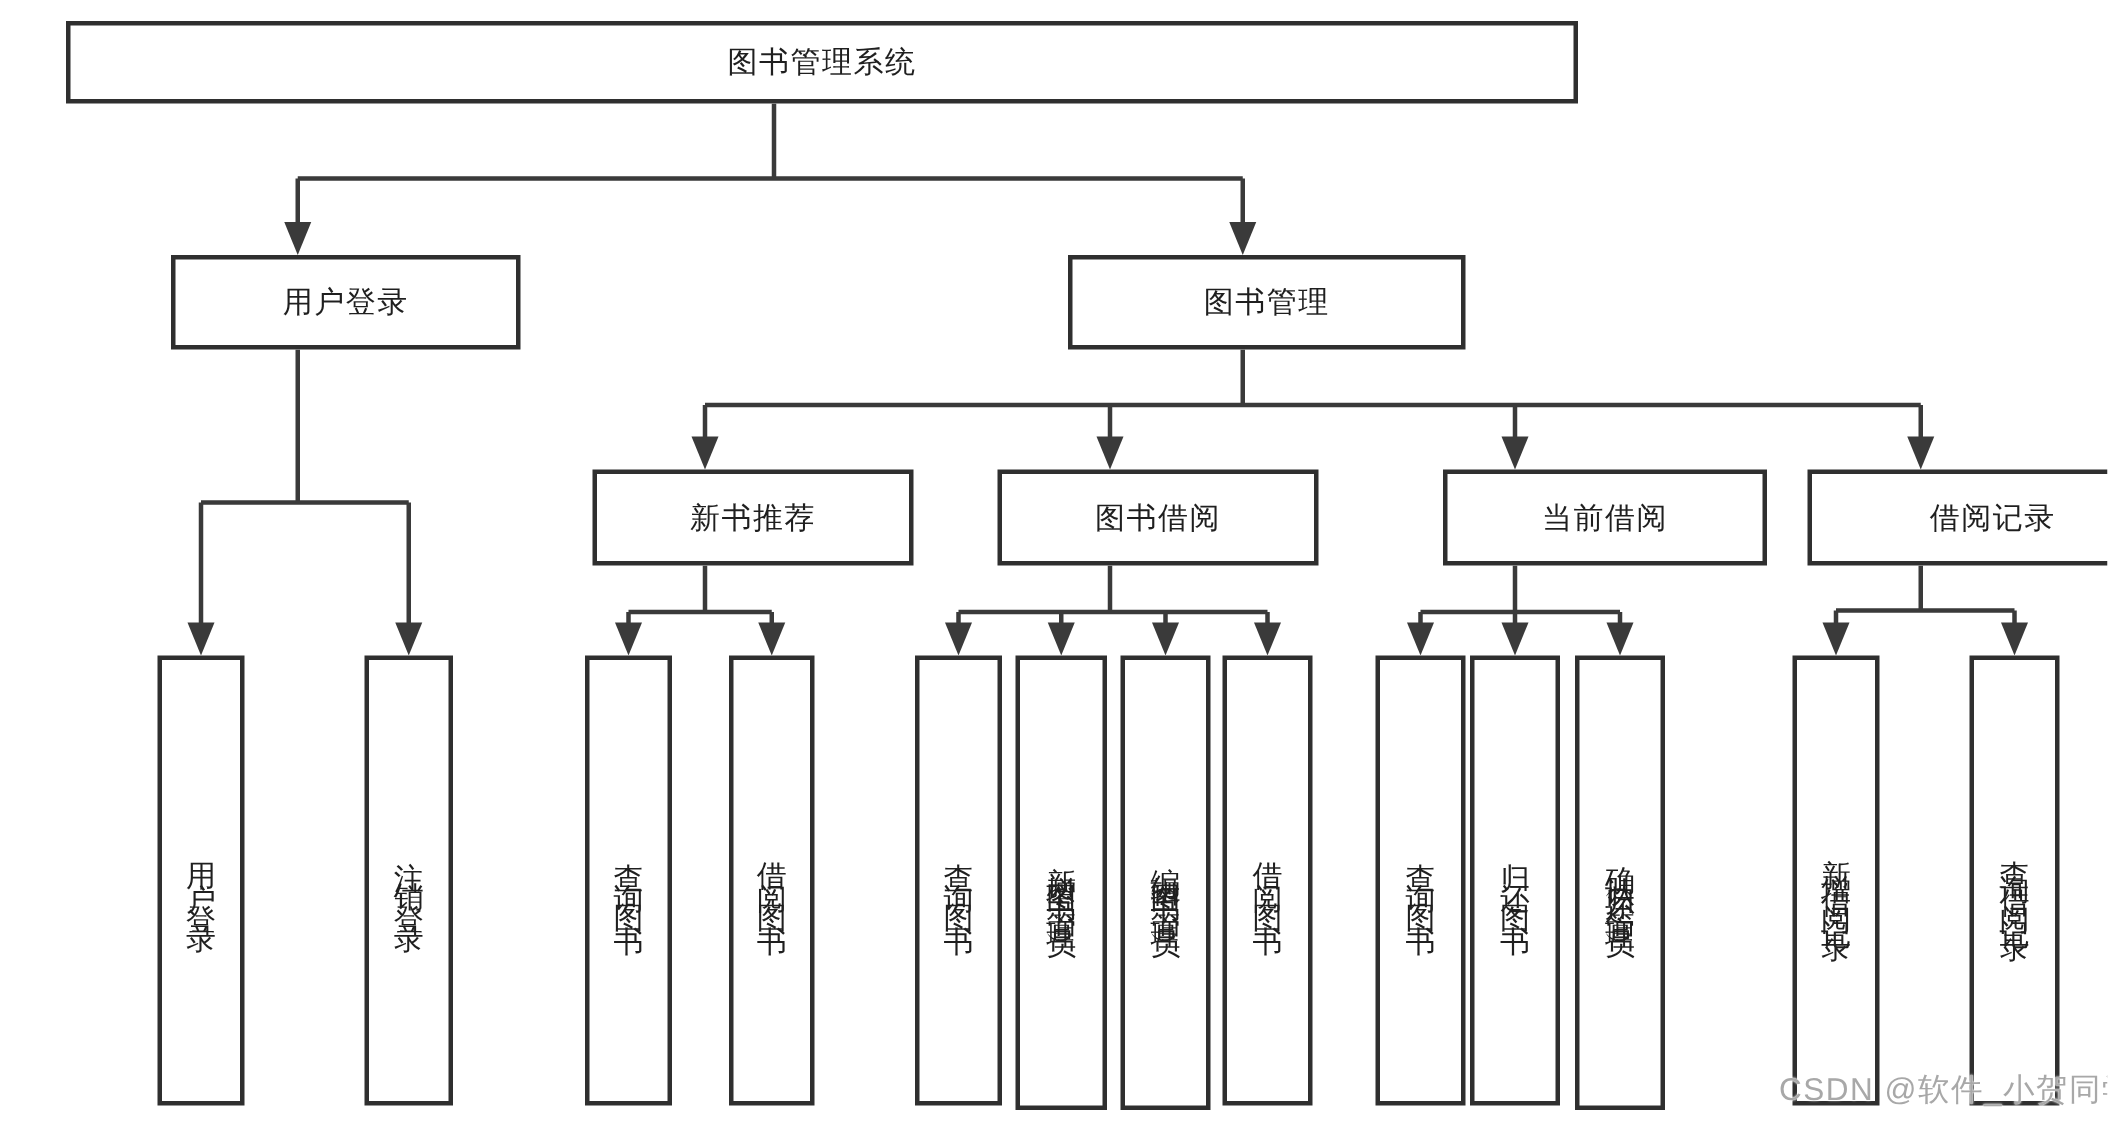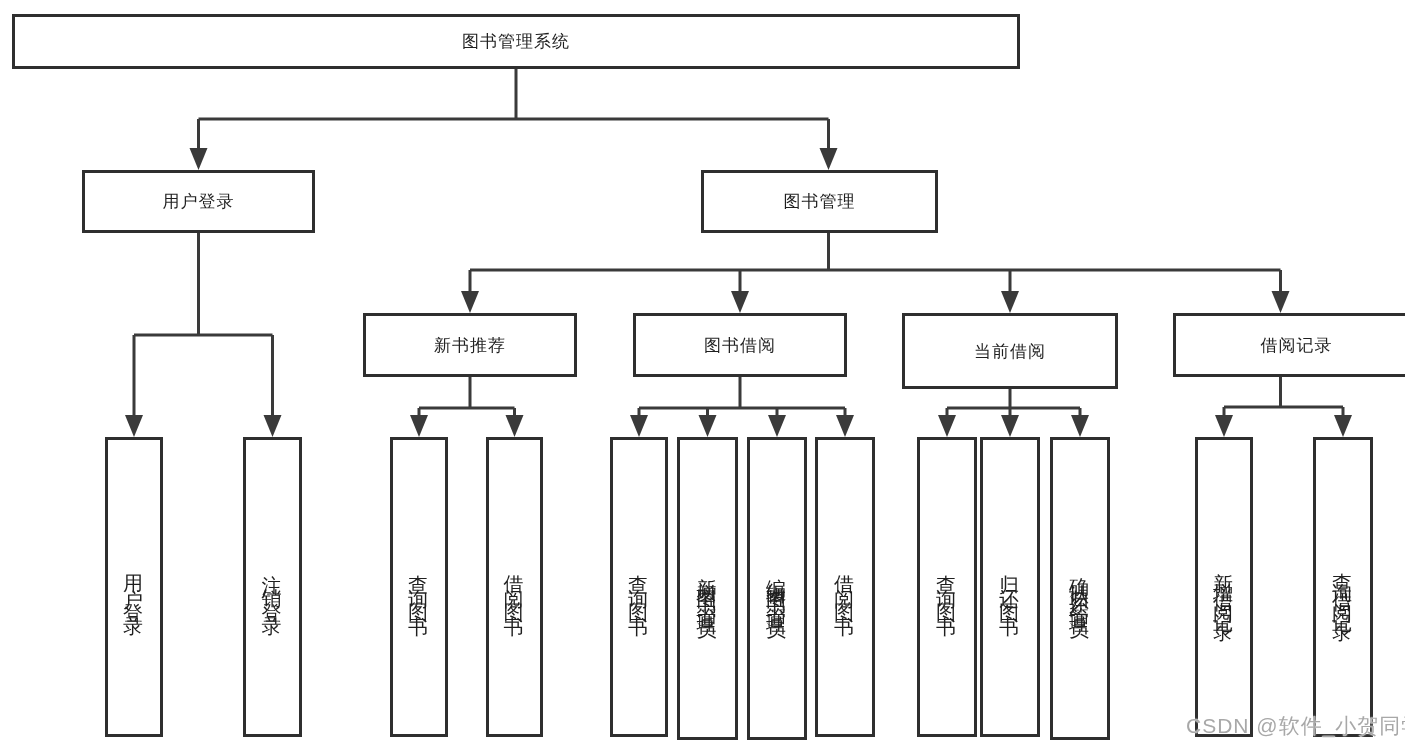--- a/index.html
+++ b/index.html
@@ -26,22 +26,23 @@
     box-sizing: border-box;
     background: #ffffff;
     border: 3px solid #2f2f2f;
     display: flex;
     align-items: center;
     justify-content: center;
     color: #1f1f1f;
     z-index: 2;
   }
   .hbox {
-    font-size: 17px;
+    font-size: 20px;
     letter-spacing: 1px;
+    margin-left: 32px;
   }
   .vbox {
     font-size: 20px;
     writing-mode: vertical-rl; 
     text-align: center;
   }
   .ls4 { letter-spacing: 14px; }
   .ls6 { letter-spacing: 10px; }
   .ls9 { letter-spacing: 6px; }
   .watermark {
@@ -101,31 +102,31 @@
     </g>
   </svg>
 
   <div class="box hbox" style="left:12px;top:14px;width:1008px;height:55px">
     <span>图书管理系统</span>
   </div>
 
   <div class="box hbox" style="left:82px;top:170px;width:233px;height:63px">
     <span>用户登录</span>
   </div>
-  <div class="box hbox" style="left:701px;top:170px;width:237px;height:63px">
+  <div class="box hbox" style="left:680px;top:170px;width:265px;height:63px">
     <span>图书管理</span>
   </div>
 
   <div class="box hbox" style="left:363px;top:313px;width:214px;height:64px">
     <span>新书推荐</span>
   </div>
   <div class="box hbox" style="left:633px;top:313px;width:214px;height:64px">
     <span>图书借阅</span>
   </div>
-  <div class="box hbox" style="left:902px;top:313px;width:216px;height:76px">
+  <div class="box hbox" style="left:930px;top:313px;width:216px;height:64px">
     <span>当前借阅</span>
   </div>
   <div class="box hbox" style="left:1173px;top:313px;width:247px;height:64px">
     <span>借阅记录</span>
   </div>
 
   <div class="box vbox ls4" style="left:105px;top:437px;width:58px;height:300px">
     <span>用户登录</span>
   </div>
   <div class="box vbox ls4" style="left:243px;top:437px;width:59px;height:300px">

